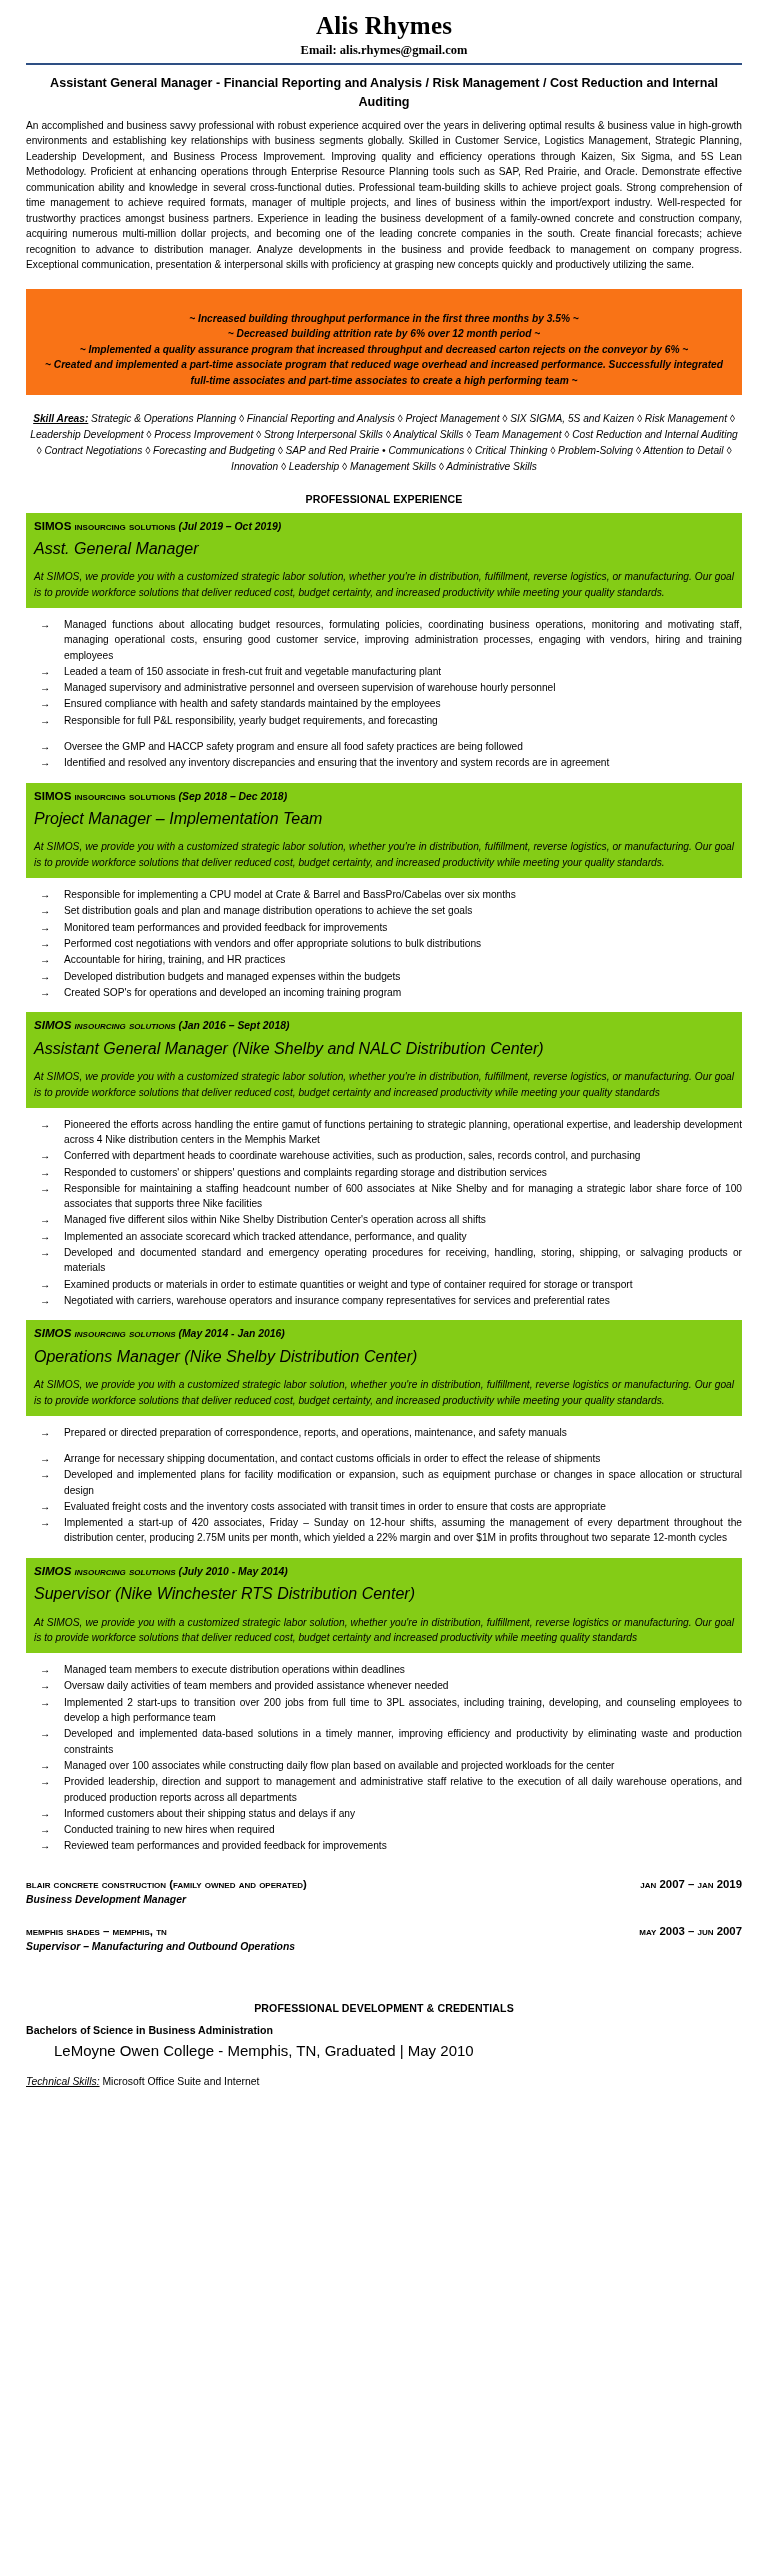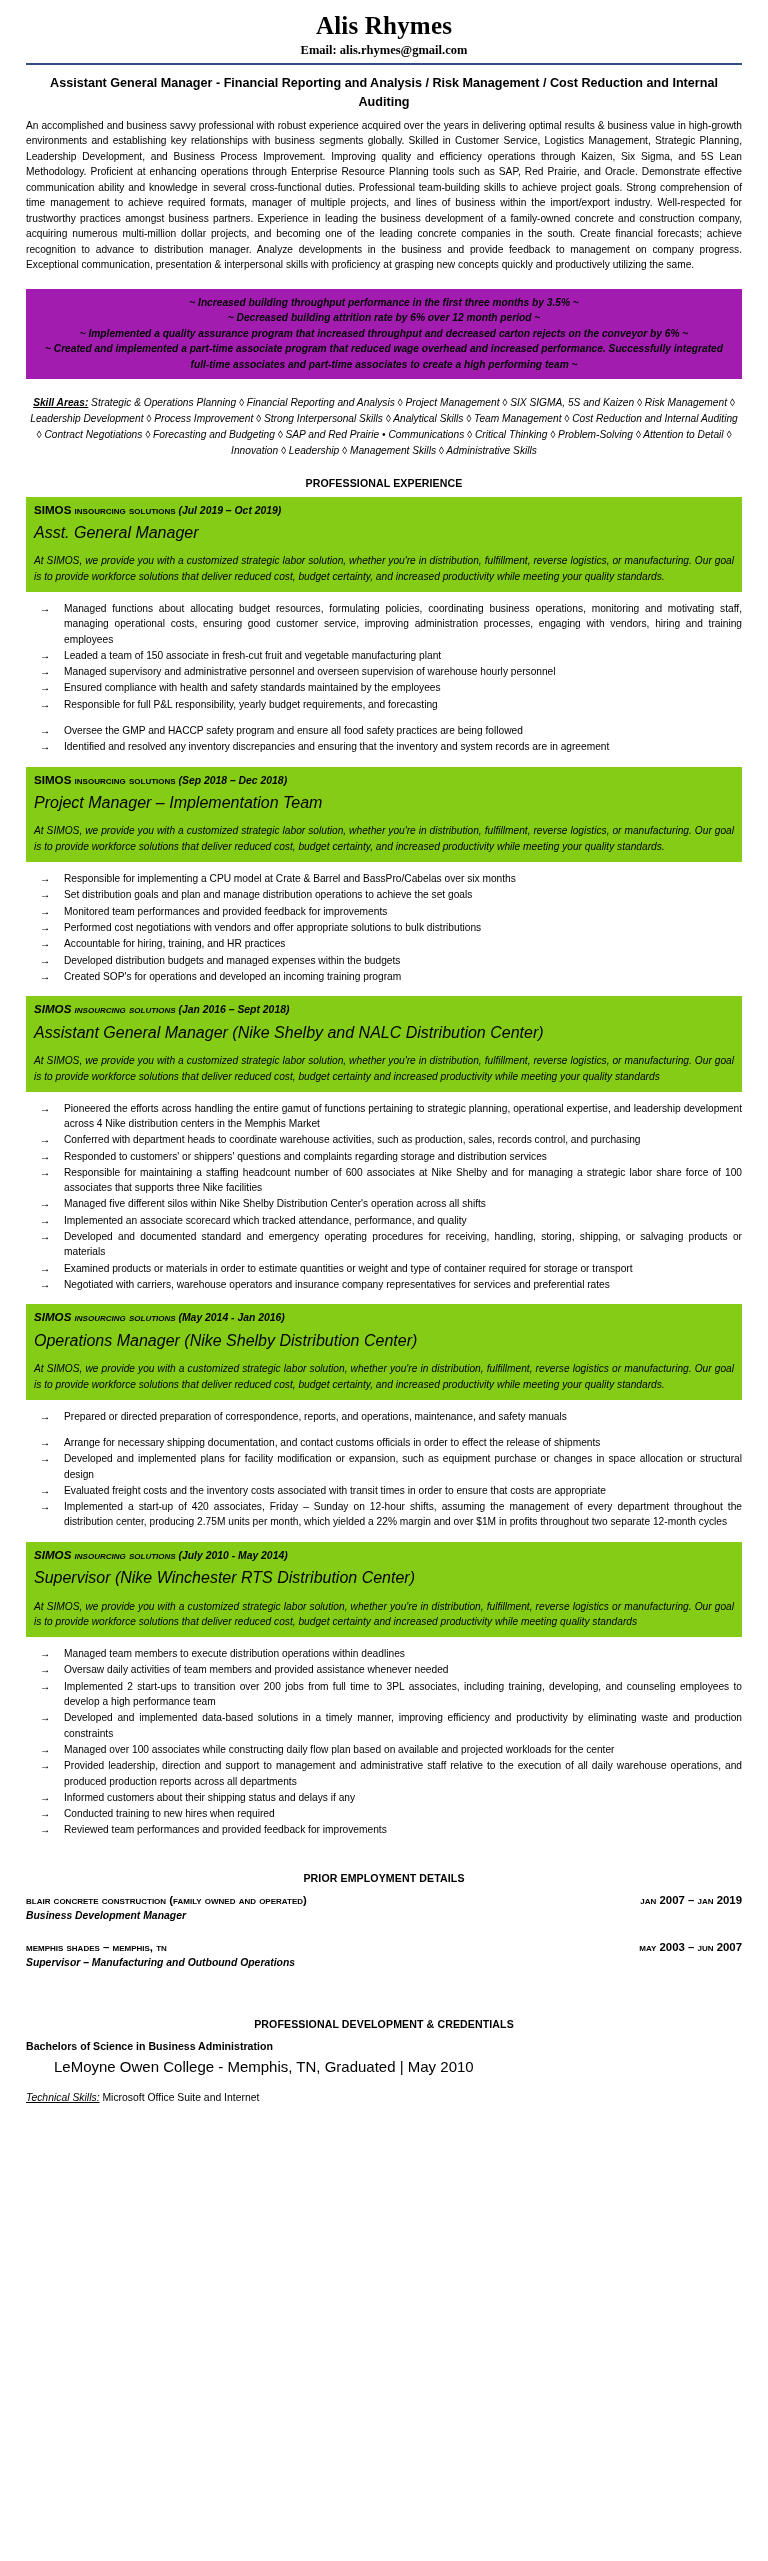--- a/index.html
+++ b/index.html
@@ -55,23 +55,23 @@
   
   .summary {
     text-align: justify;
     font-size: 10.2px;
     line-height: 1.52;
     margin: 0 0 4px 0;
   }
 
   
   .highlight-box {
-    background: #a21caf;
+    background: #f97316;
     margin: 16px 0 16px 0;
-    padding: 6px 18px 7px 18px;
+    padding: 22px 18px 7px 18px;
   }
   .highlight-line {
     text-align: center;
     font-style: italic;
     font-weight: bold;
     font-size: 10.2px;
     line-height: 1.52;
   }
 
   
@@ -315,21 +315,20 @@
           <li><span class="arrow">→</span><span>Provided leadership, direction and support to management and administrative staff relative to the execution of all daily warehouse operations, and produced production reports across all departments</span></li>
           <li><span class="arrow">→</span><span>Informed customers about their shipping status and delays if any</span></li>
           <li><span class="arrow">→</span><span>Conducted training to new hires when required</span></li>
           <li><span class="arrow">→</span><span>Reviewed team performances and provided feedback for improvements</span></li>
         </ul>
       </div>
     </div>
 
   <div class="spacer-sm"></div>
 
-  <div class="section-heading">PRIOR EMPLOYMENT DETAILS</div>
 
   <div id="prior-container">
       <div class="prior-entry">
         <div class="prior-line"><span class="dt">Jan 2007 – Jan 2019</span><span class="nm">Blair Concrete Construction (Family Owned And Operated)</span></div>
         <div class="prior-role">Business Development Manager</div>
       </div>
       <div class="prior-entry">
         <div class="prior-line"><span class="dt">May 2003 – Jun 2007</span><span class="nm">Memphis Shades – Memphis, Tn</span></div>
         <div class="prior-role">Supervisor – Manufacturing and Outbound Operations</div>
       </div>

